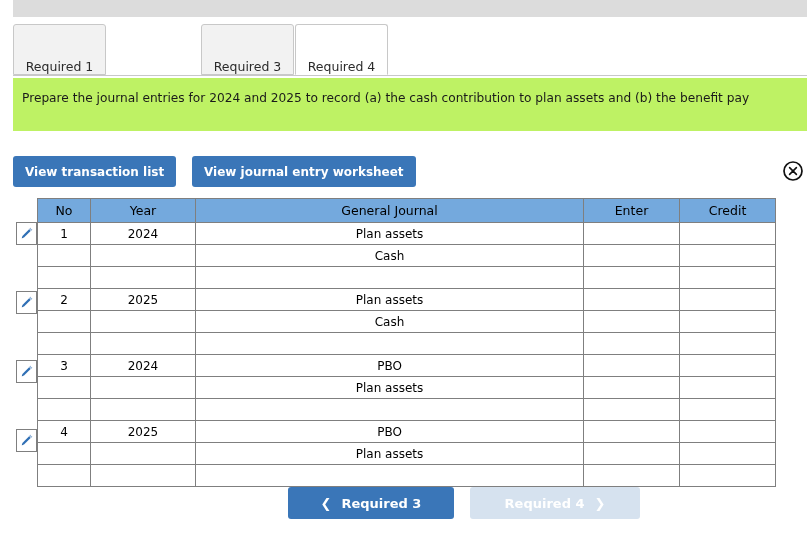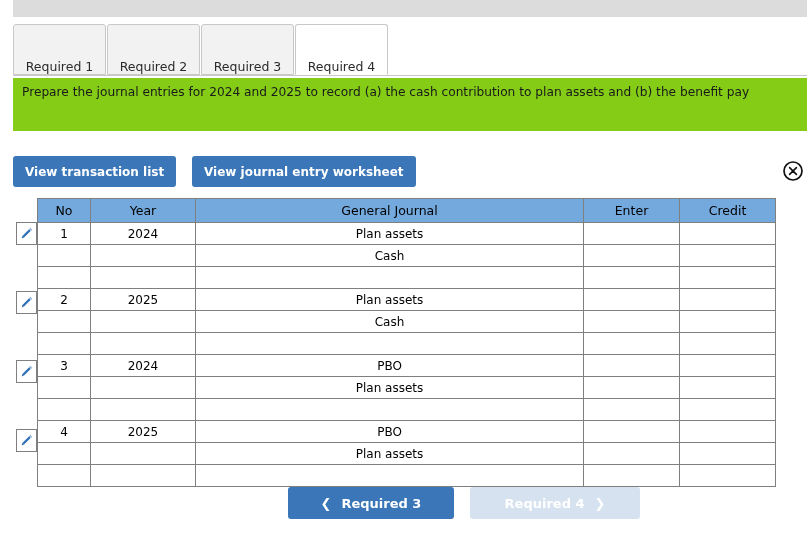--- a/index.html
+++ b/index.html
@@ -34,23 +34,23 @@
     background:#ffffff;
     border-bottom:1px solid #ffffff;
     z-index:3;
   }
   #tabline{
     position:absolute;left:13px;top:75px;width:794px;height:1px;background:#c8c8c8;
   }
   
   #infobox{
     position:absolute;left:13px;top:78px;width:794px;height:53px;
-    background:#84cc16;
-    box-sizing:border-box;
-    padding:6px 0 0 9px;
+    background:#bef264;
+    box-sizing:border-box;
+    padding:12px 0 0 9px;
     overflow:hidden;
     white-space:nowrap;
   }
   #infobox .line{
     font-size:12.2px;line-height:17px;
     white-space:nowrap;
   }
   .l-black{color:#1a1a1a;}
   .l-red{color:#9e2a2b;}
   
@@ -121,23 +121,20 @@
   .chev{font-size:13px;font-weight:bold;line-height:1;}
 </style>
 </head>
 <body>
 
 <div id="topstrip"></div>
 
 <div id="tabbar">
     <div class="tab" style="left: 0px; width: 93px;">
       <span>Required 1</span>
-    </div>
-    <div class="tab" style="left: 94px; width: 93px;">
-      <span>Required 2</span>
     </div>
     <div class="tab" style="left: 188px; width: 93px;">
       <span>Required 3</span>
     </div>
     <div class="tab active" style="left: 282px; width: 93px;">
       <span>Required 4</span>
     </div>
   </div>
 <div id="tabline"></div>
 

